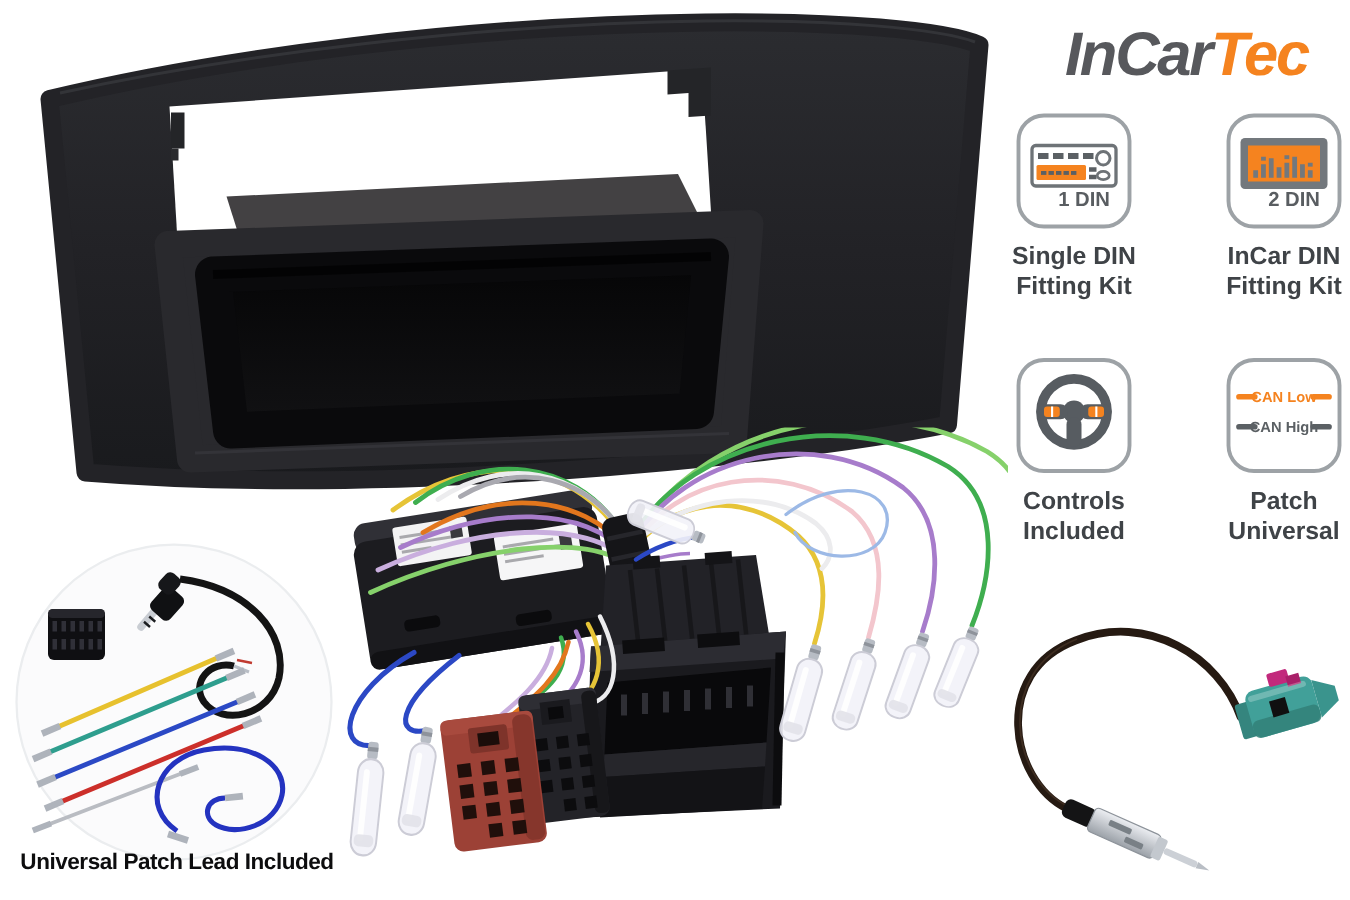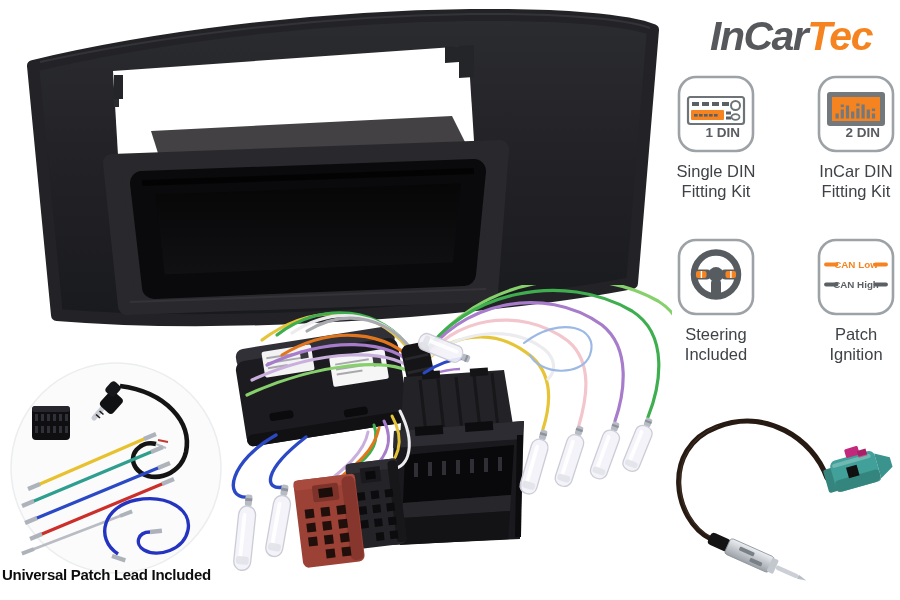--- a/index.html
+++ b/index.html
@@ -12,32 +12,32 @@
   
   .logo{position:absolute;left:684px;top:12px;width:214px;text-align:center;
         font-size:41px;font-weight:bold;font-style:italic;letter-spacing:-1.5px;line-height:48px;}
   .logo-primary{color:var(--logo-gray,#57585c);}
   .logo-accent{color:var(--accent-orange,#f5831f);}
 
   
   .features{position:absolute;left:664px;top:74px;width:214px;
             display:grid;grid-template-columns:104px 104px;column-gap:6px;row-gap:24px;gap:36px;}
   .feature{display:flex;flex-direction:column;align-items:center;}
-  .fcap{margin-top:7px;text-align:center;font-size:16.5px;font-weight:normal;
+  .fcap{margin-top:7px;text-align:center;font-size:16.5px;font-weight:bold;
         line-height:20px;color:var(--caption-gray,#3f4347);}
 
   
   svg text{font-family:"Liberation Sans",sans-serif;font-weight:bold;}
   .acc{fill:var(--accent-orange,#f5831f);}
   .accs{stroke:var(--accent-orange,#f5831f);}
 
   
   .patch-caption{position:absolute;left:2px;top:566px;width:232px;
                  font-size:15px;font-weight:bold;letter-spacing:-0.3px;
-                 color:var(--caption-black,#0d0d0e);z-index:5;}
+                 color:var(--caption-black,#0d0d0e);z-index:5;text-align:center;}
 </style>
 </head>
 <body>
 
 <div class="stage">
 
   <svg class="abs" style="left:0;top:0" width="670" height="340" viewBox="0 0 670 340">
     <defs>
       <linearGradient id="faciaGrad" x1="0" y1="0" x2="0" y2="1">
         <stop offset="0" stop-color="#2b2c30"></stop>
@@ -129,38 +129,38 @@
             <path d="M 49,37.5 H 60"></path>
             <path d="M 40,46 V 56"></path>
         </g>
         <g>
           <rect x="20" y="34" width="10.5" height="7" rx="2" class="acc"></rect>
           <rect x="49.5" y="34" width="10.5" height="7" rx="2" class="acc"></rect>
           <rect x="24.7" y="34" width="1.4" height="7" fill="#fff"></rect>
           <rect x="54.2" y="34" width="1.4" height="7" fill="#fff"></rect>
         </g>
       </svg>
-      <div class="fcap"><span>Steering</span><br><span>Included</span></div>
+      <div class="fcap"><span>Controls</span><br><span>Included</span></div>
     </div>
 
     <div class="feature">
       <svg width="80" height="80" viewBox="0 0 80 80">
         <rect x="3" y="3" width="74" height="74" rx="17" fill="#fff" stroke="#9da2a6" stroke-width="2.6"></rect>
         <g class="accs" stroke-width="3.8" stroke-linecap="round">
           <path d="M 10,27.5 H 20.5"></path>
             <path d="M 59.5,27.5 H 70"></path>
         </g>
         <text x="40" y="31" text-anchor="middle" font-size="9.8" class="acc">CAN Low</text>
         <g stroke="#5b6064" stroke-width="3.8" stroke-linecap="round">
           <path d="M 10,47.5 H 20.5"></path>
             <path d="M 59.5,47.5 H 70"></path>
         </g>
         <text x="40" y="51" text-anchor="middle" font-size="9.8" fill="#5b6064">CAN High</text>
       </svg>
-      <div class="fcap"><span>Patch</span><br><span>Ignition</span></div>
+      <div class="fcap"><span>Patch</span><br><span>Universal</span></div>
     </div>
   </div>
 
   <svg class="abs" style="left:222px;top:285px" width="450" height="315" viewBox="0 0 450 315">
     <defs>
       <g id="term">
         <rect x="-3.5" y="-2" width="7" height="10" rx="2" fill="#b7bcc4"></rect>
         <rect x="-3.5" y="1" width="7" height="2.5" fill="#8e939b"></rect>
         <rect x="-8.5" y="8" width="17" height="56" rx="8" fill="rgba(242,242,248,0.92)" stroke="#ccccd6" stroke-width="1.3"></rect>
         <rect x="-4.5" y="14" width="4" height="42" rx="2" fill="rgba(255,255,255,0.85)"></rect>

